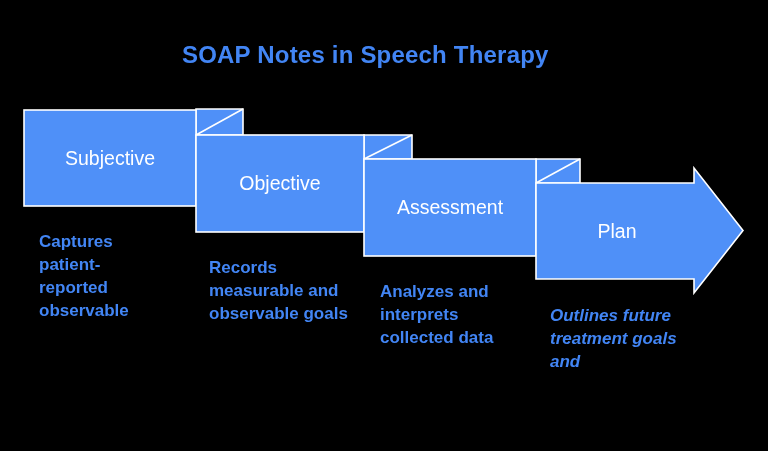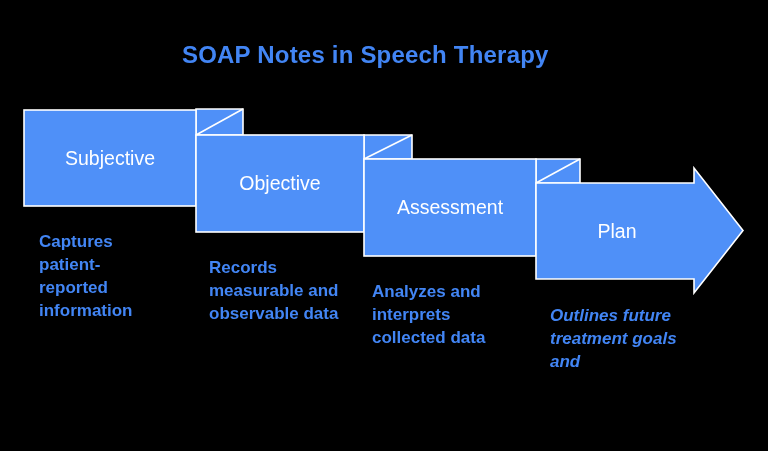--- a/index.html
+++ b/index.html
@@ -50,21 +50,21 @@
   .desc {
     position: absolute;
     font-size: 17px;
     line-height: 23px;
     font-weight: bold;
     color: #4285f4;
     white-space: pre-line;
   }
   .desc-1 { left: 39px;  top: 230px; }
   .desc-2 { left: 209px; top: 256px; }
-  .desc-3 { left: 372px; top: 280px; }
+  .desc-3 { left: 380px; top: 280px; }
   .desc-4 { left: 550px; top: 304px; font-style: italic; }
 </style>
 </head>
 <body>
 
 <div class="canvas">
 
   <div class="title">SOAP Notes in Speech Therapy</div>
 
   <svg class="diagram-svg" width="768" height="451" viewBox="0 0 768 451">
@@ -89,25 +89,25 @@
 
     <text class="box-label" x="110" y="165">Subjective</text>
     <text class="box-label" x="280" y="190">Objective</text>
     <text class="box-label" x="450" y="214">Assessment</text>
     <text class="box-label" x="617" y="238">Plan</text>
   </svg>
 
   <div class="desc desc-1">Captures
 patient-
 reported
-information</div>
+observable</div>
 
   <div class="desc desc-2">Records
 measurable and
-observable data</div>
+observable goals</div>
 
   <div class="desc desc-3">Analyzes and
 interprets
 collected data</div>
 
   <div class="desc desc-4">Outlines future
 treatment goals
 and
 recommendations</div>
 

